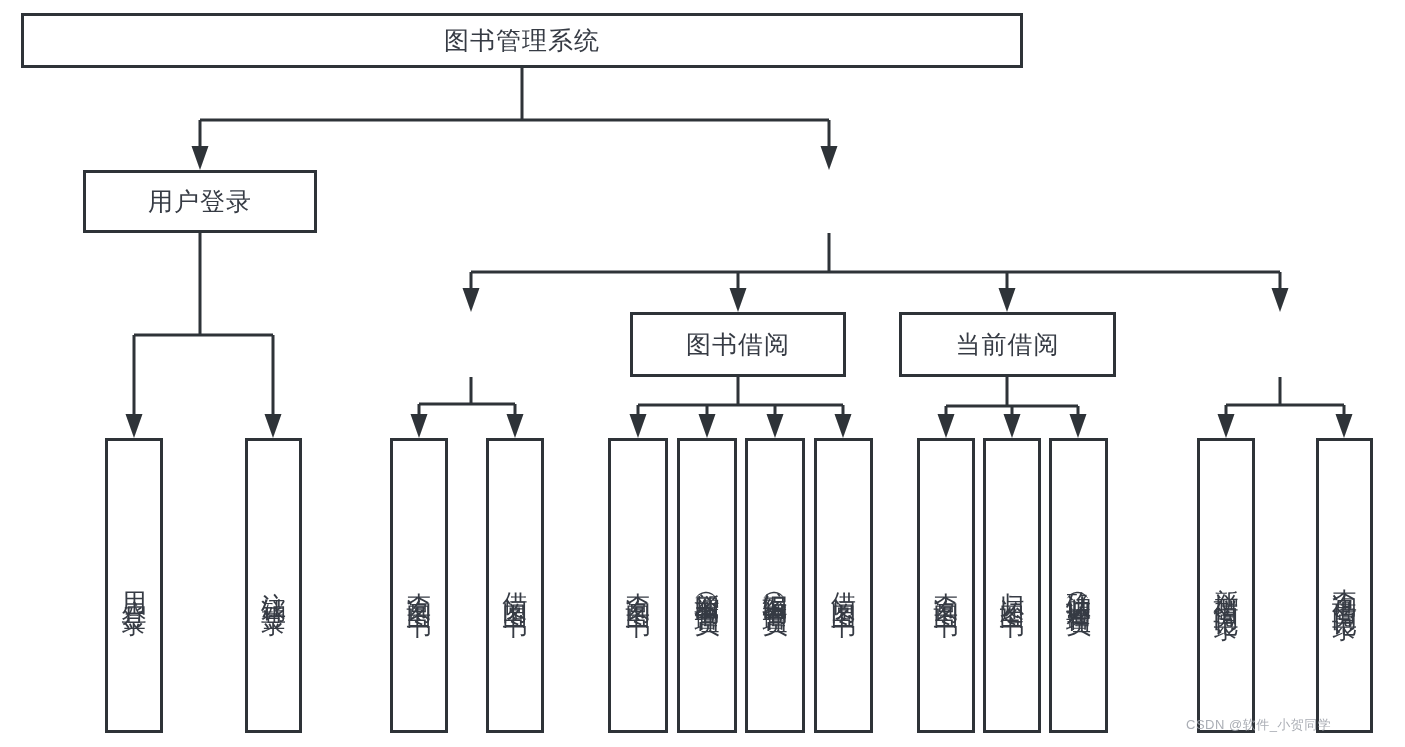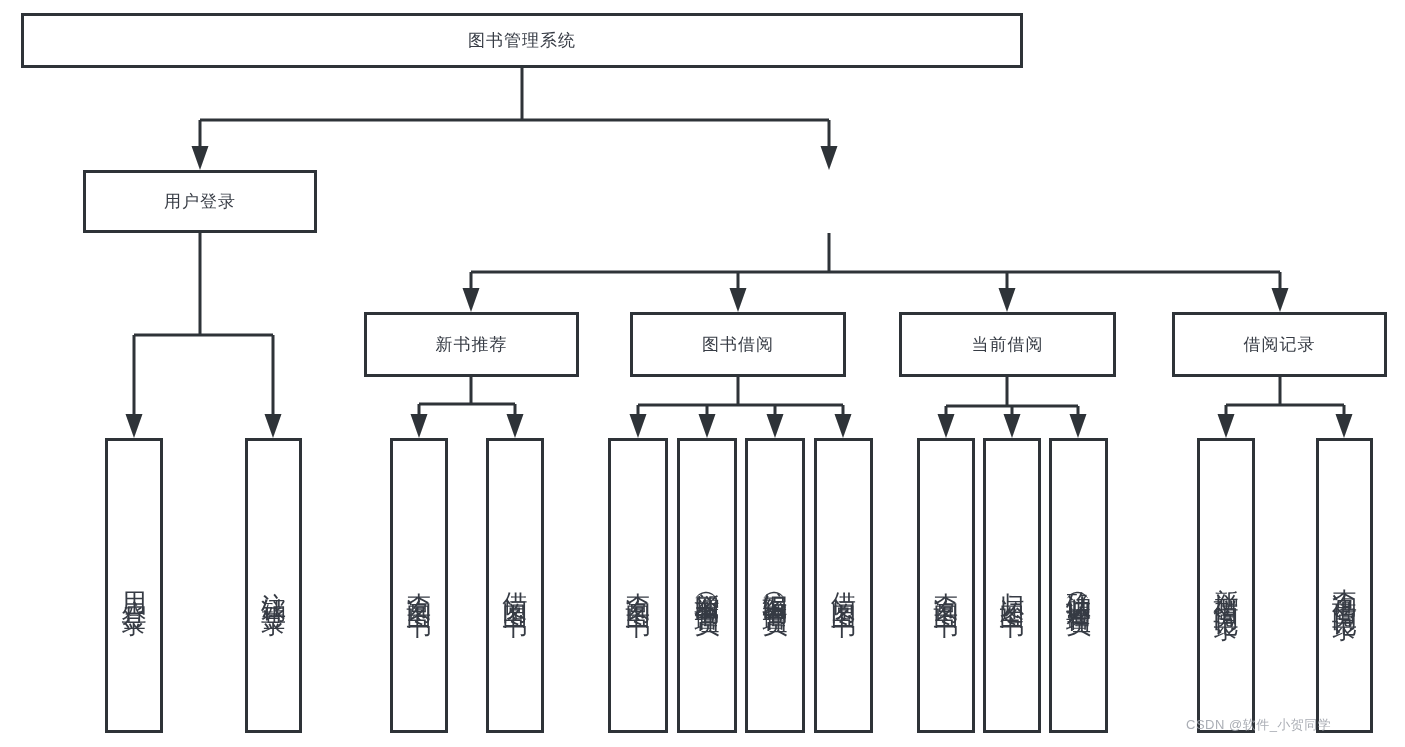--- a/index.html
+++ b/index.html
@@ -13,21 +13,21 @@
   }
   .connectors{position:absolute;left:0;top:0;z-index:1;}
   .box{
     position:absolute;
     background:#ffffff;
     border:3px solid #2e3338;
     box-sizing:border-box;
     display:flex;align-items:center;justify-content:center;
     z-index:2;
   }
-  .hbox{font-size:17px;letter-spacing:1px;white-space:nowrap;}
+  .hbox{font-size:25px;letter-spacing:1px;white-space:nowrap;}
   .vbox{
     top:438px;height:295px;
     writing-mode:vertical-rl;
     font-size:25px;letter-spacing:7px;
     line-height:1;
   }
   .vbox.mid{letter-spacing:6px;}
   .vbox.long{letter-spacing:3px;}
   
   .root  {left:21px;  top:13px;  width:1002px; height:55px;}
@@ -94,24 +94,22 @@
       <polygon points="1069.5,414 1086.5,414 1078,438"></polygon>
       <polygon points="1217.5,414 1234.5,414 1226,438"></polygon>
       <polygon points="1335.5,414 1352.5,414 1344,438"></polygon>
     </g>
   </svg>
 
   <div class="box hbox root">图书管理系统</div>
 
   <div class="box hbox b-login">用户登录</div>
 
-  <div class="box hbox s0">新书推荐</div>
   <div class="box hbox s1">图书借阅</div>
   <div class="box hbox s2">当前借阅</div>
-  <div class="box hbox s3">借阅记录</div>
 
   <div class="box vbox lf-a1">用户登录</div>
   <div class="box vbox lf-a2">注销登录</div>
 
   <div class="box vbox lf-b1">查询图书</div>
   <div class="box vbox lf-b2">借阅图书</div>
 
   <div class="box vbox lf-c1">查询图书</div>
   <div class="box vbox long lf-c2">新增图书（管理员）</div>
   <div class="box vbox long lf-c3">编辑图书（管理员）</div>

